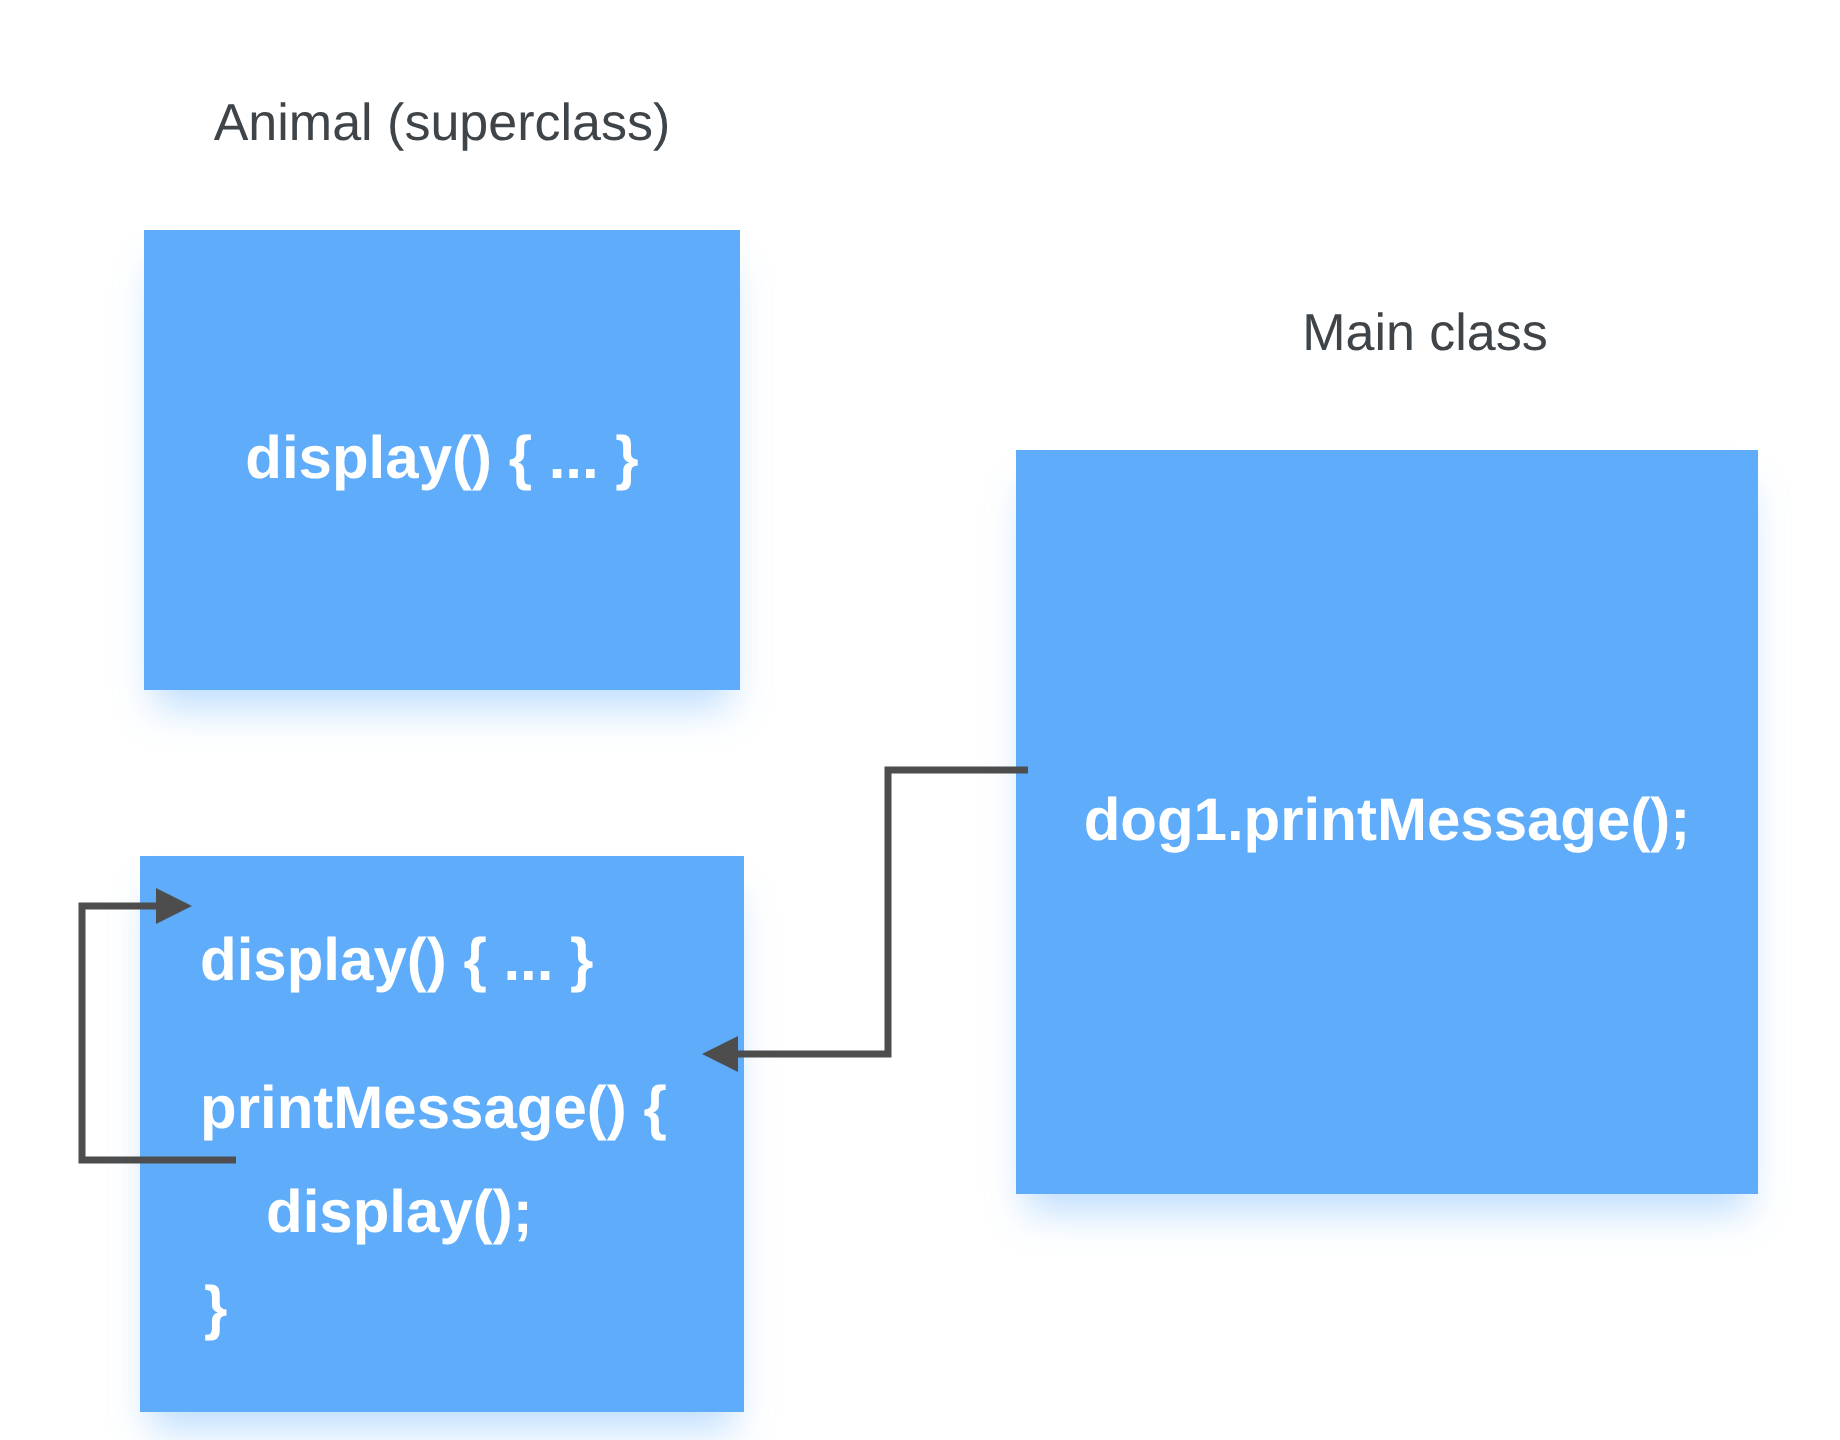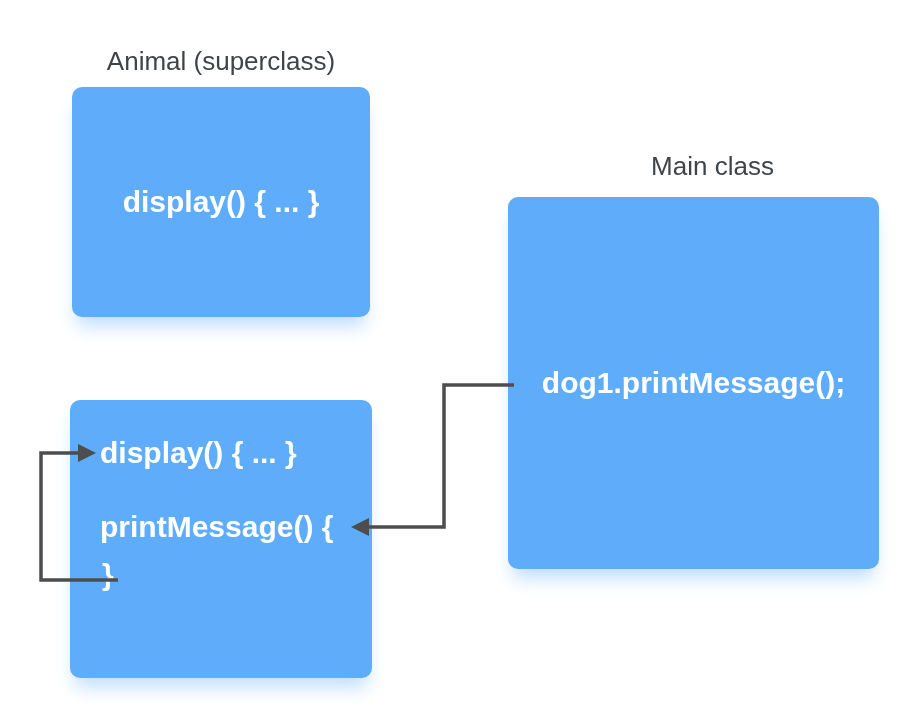--- a/index.html
+++ b/index.html
@@ -30,26 +30,27 @@
     line-height: 30px;
     font-weight: 400;
     color: var(--label);
     text-align: center;
     z-index: 1;
     white-space: nowrap;
   }
   .box {
     position: absolute;
     background: var(--box-fill);
-    border-radius: 10px;
+    border-radius: 0;
     box-shadow: 0 14px 18px -5px rgba(95, 173, 250, 0.40);
     color: var(--box-text);
     font-weight: bold;
     font-size: 30px;
     z-index: 1;
+    margin-top: 28px;
   }
   .box.centered {
     display: flex;
     align-items: center;
     justify-content: center;
   }
   .animal-box { left: 72px;  top: 87px;  width: 298px; height: 230px; }
   .dog-box    { left: 70px;  top: 400px; width: 302px; height: 278px; padding: 34px 0 0 30px; }
   .main-box   { left: 508px; top: 197px; width: 371px; height: 372px; }
   .animal-label { left: 72px;  top: 46px;  width: 298px; }
@@ -85,20 +86,21 @@
 <div class="canvas">
 
   <div class="node-label animal-label">Animal (superclass)</div>
   <div class="box animal-box centered">
     <div class="code-line">display() { ... }</div>
   </div>
 
   <div class="box dog-box">
     <div class="code-line dog-line-1">display() { ... }</div>
     <div class="code-line dog-line-2">printMessage() {</div>
+    <div class="code-line dog-line-3">display();</div>
     <div class="code-line dog-line-4">}</div>
   </div>
 
   <div class="node-label main-label">Main class</div>
   <div class="box main-box centered">
     <div class="code-line">dog1.printMessage();</div>
   </div>
 
   <svg class="arrow-layer" viewBox="0 0 920 720">
     <g>

